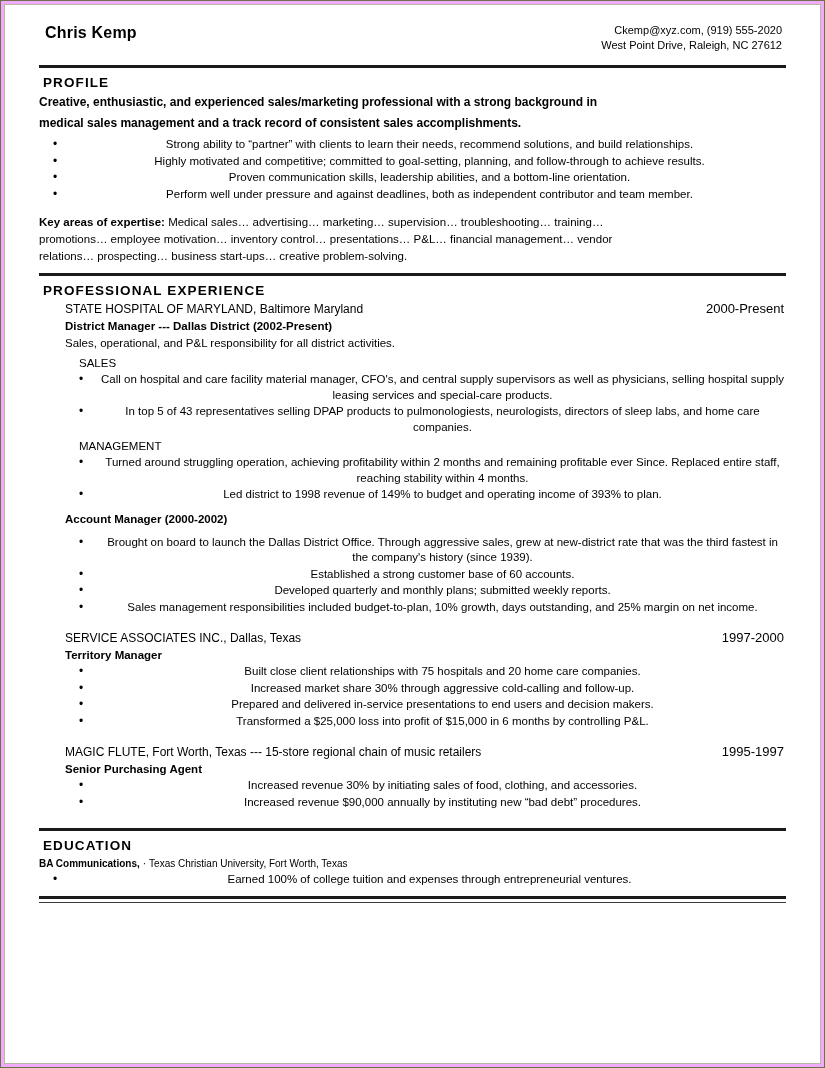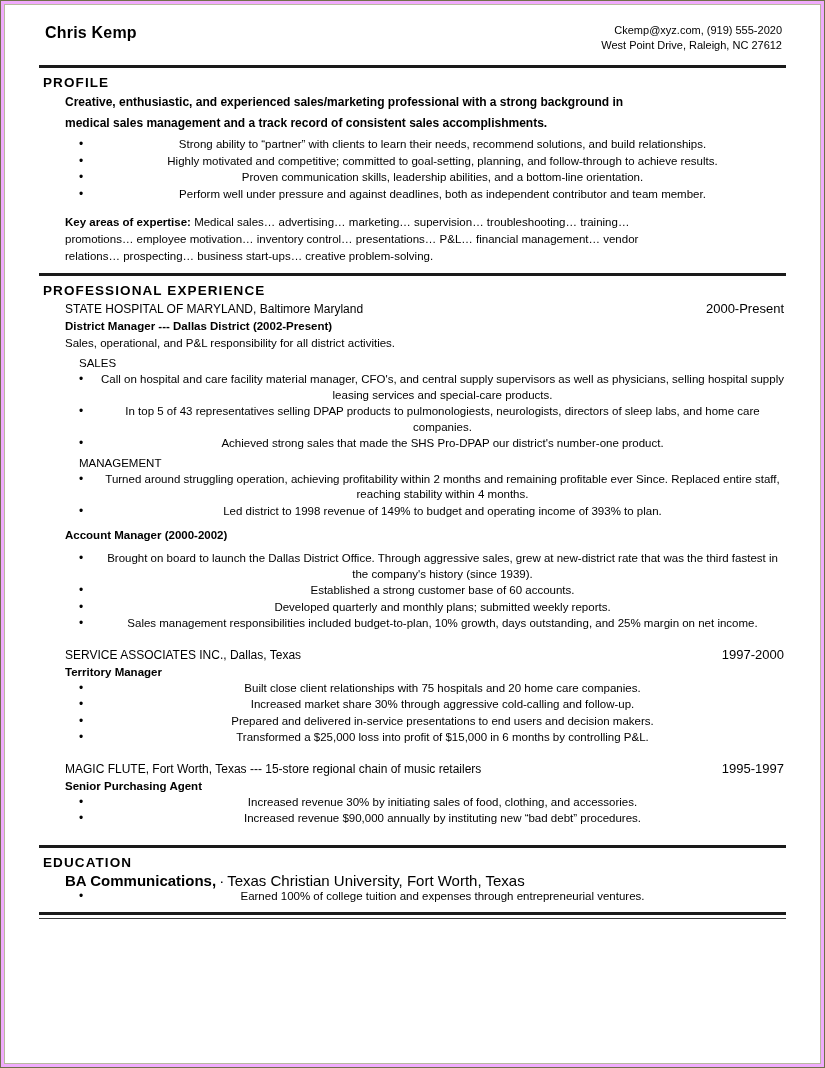--- a/index.html
+++ b/index.html
@@ -69,21 +69,21 @@
   }
 
   
   .section-title {
     font-size: 13.5px;
     font-weight: bold;
     letter-spacing: 1.1px;
     margin: 7px 0 2px 4px;
   }
 
-  .body-block { margin-left: 26px; }
+  .body-block { }
 
   .lead {
     font-size: 12px;
     font-weight: bold;
     line-height: 21px;
     margin: 2px 0 3px 0;
     max-width: 600px;
   }
 
   ul.bullets {
@@ -149,23 +149,22 @@
     font-size: 11.5px;
     line-height: 17px;
     margin-left: 14px;
     margin-top: 3px;
   }
   .job-gap { height: 13px; }
   .small-gap { height: 7px; }
 
   
   .edu-line {
-    font-size: 15px;
-    line-height: 17px;
-    margin-left: 26px;
+    font-size: 10px;
+    line-height: 17px;
   }
   .edu-line b { font-weight: bold; }
   .edu-sep { padding: 0 3px; }
 
   .rule-edu-top { margin-top: 18px; }
 </style>
 </head>
 <body>
 
 <div class="page-frame">
@@ -205,21 +204,20 @@
         <div class="org">STATE HOSPITAL OF MARYLAND, Baltimore Maryland</div>
         <div class="dates">2000-Present</div>
       </div>
       <div class="role"><span>District Manager</span><span class="role-sub"> --- Dallas District (2002-Present)</span></div>
       <div class="summary">Sales, operational, and P&amp;L responsibility for all district activities.</div>
 
       <div class="subhead">SALES</div>
       <ul class="bullets">
         <li>Call on hospital and care facility material manager, CFO's, and central supply supervisors as well as physicians, selling hospital supply leasing services and special-care products.</li>
         <li>In top 5 of 43 representatives selling DPAP products to pulmonologiests, neurologists, directors of sleep labs, and home care companies.</li>
-        <li>Achieved strong sales that made the SHS Pro-DPAP our district's number-one product.</li>
       </ul>
 
       <div class="subhead">MANAGEMENT</div>
       <ul class="bullets">
         <li>Turned around struggling operation, achieving profitability within 2 months and remaining profitable ever Since. Replaced entire staff, reaching stability within 4 months.</li>
         <li>Led district to 1998 revenue of 149% to budget and operating income of 393% to plan.</li>
       </ul>
 
       <div class="small-gap"></div>
       <div class="role"><span>Account Manager</span><span class="role-sub"> (2000-2002)</span></div>

